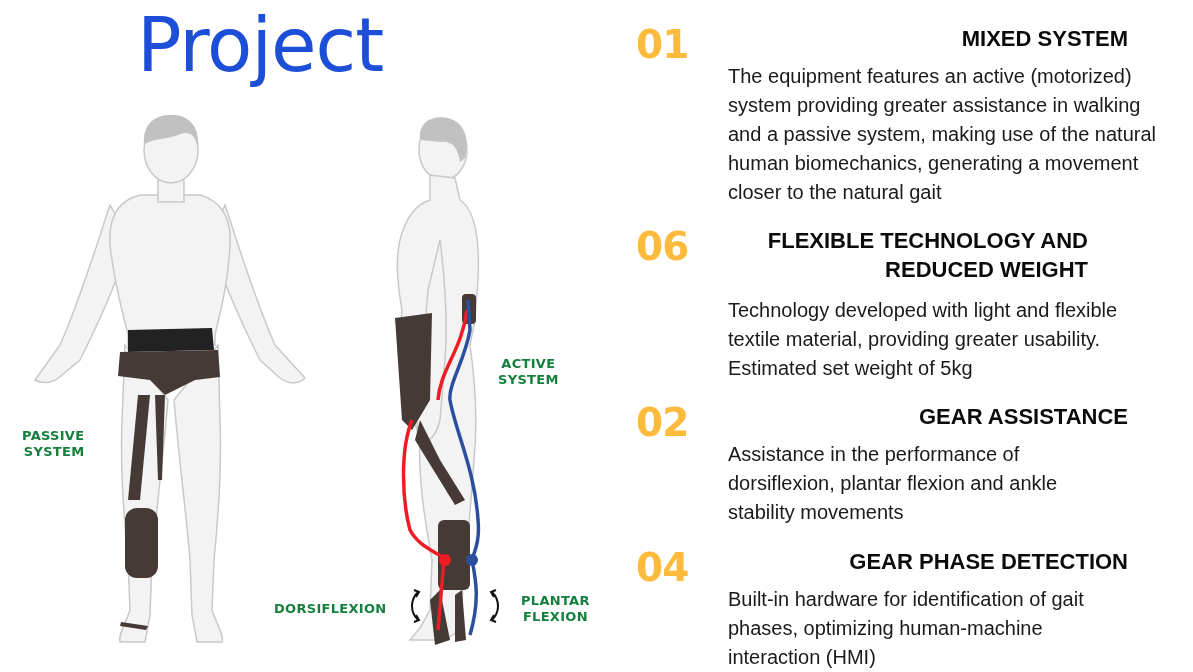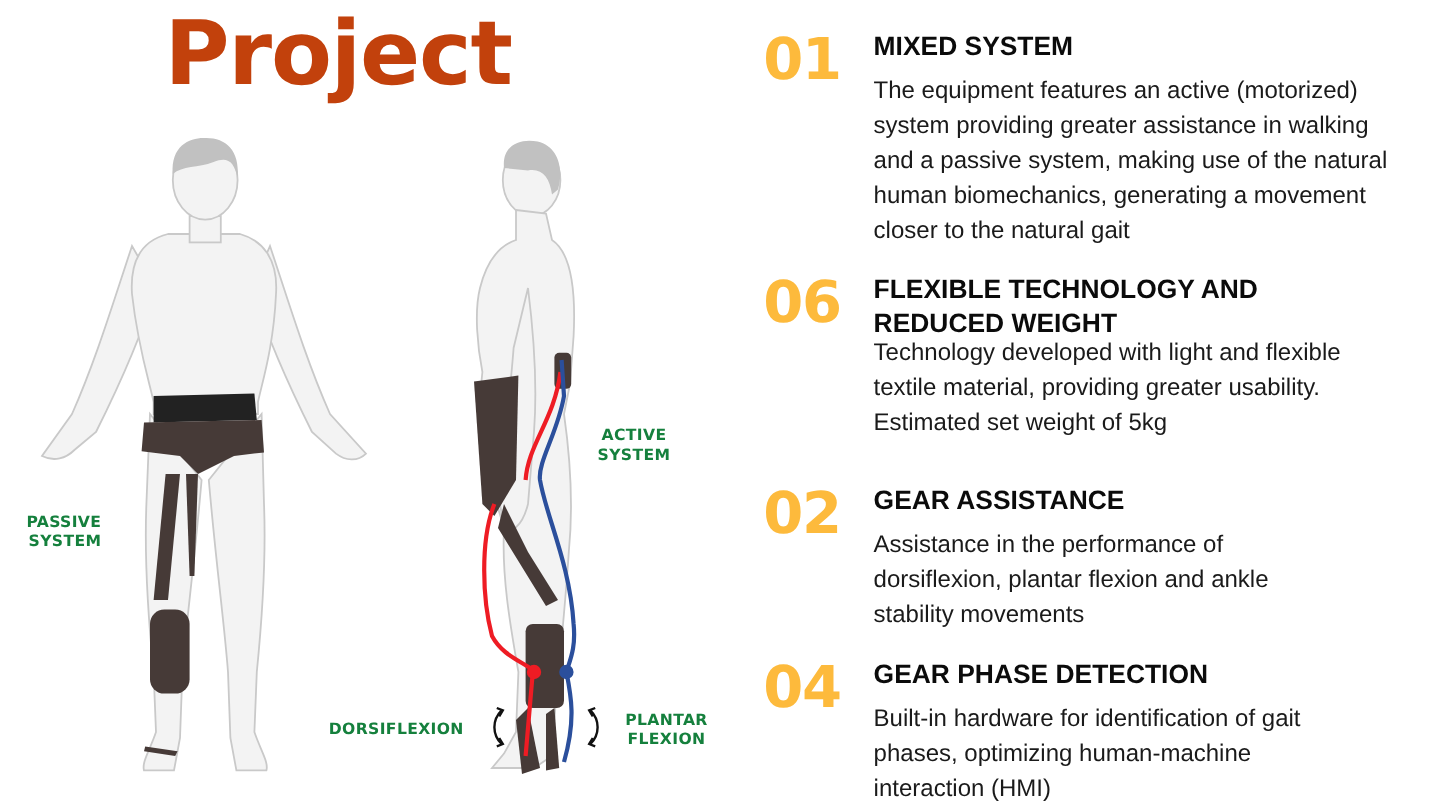--- a/index.html
+++ b/index.html
@@ -1,22 +1,22 @@
 <!DOCTYPE html>
 <html><head>
 <meta charset="utf-8">
 <style>
   html, body { margin: 0; padding: 0; background: #ffffff; }
   body { width: 1193px; height: 672px; position: relative; overflow: hidden; font-family: "Liberation Sans", sans-serif; color: #111; }
-  .title { position: absolute; left: 137px; top: 2px; font-size: 74px; font-weight: bold; letter-spacing: -1px; color: #c2410c; font-family: "DejaVu Sans", sans-serif; }
+  .title { position: absolute; left: 137px; top: 2px; font-size: 74px; font-weight: normal; letter-spacing: -1px; color: #1d4ed8; font-family: "DejaVu Sans", sans-serif; }
   .illu { position: absolute; left: 0; top: 100px; width: 600px; height: 572px; }
   .label { position: absolute; font-family: "DejaVu Sans", sans-serif; font-weight: bold; font-size: 13px; line-height: 16px; text-align: center; color: #15803d; letter-spacing: 0.3px; }
   .feat { position: absolute; left: 636px; width: 550px; }
-  .num { position: absolute; left: 0; top: 0; font-size: 48px; font-weight: bold; color: #fdba3c; font-family: "DejaVu Sans", sans-serif; letter-spacing: -1px; }
-  .fhead { position: absolute; left: 92px; top: 2px; font-size: 22px; font-weight: bold; line-height: 29px; width: 400px; color: #0b0b0b; font-family: "Liberation Sans", sans-serif; }
+  .num { position: absolute; left: 0; top: 0; font-size: 39px; font-weight: bold; color: #fdba3c; font-family: "DejaVu Sans", sans-serif; letter-spacing: -1px; }
+  .fhead { position: absolute; left: 92px; top: 2px; font-size: 22px; font-weight: bold; line-height: 29px; width: 400px; color: #0b0b0b; font-family: "Liberation Sans", sans-serif; text-align: right; }
   .fbody { position: absolute; left: 92px; font-size: 20px; line-height: 29px; width: 450px; color: #1a1a1a; font-family: "Liberation Sans", sans-serif; }
 </style>
 </head>
 <body>
 
 <div class="title">Project</div>
 
 <svg class="illu" viewBox="0 100 600 572" width="600" height="572">
 
   <g fill="#f3f3f3" stroke="#c9c9c9" stroke-width="1.5">
@@ -86,21 +86,21 @@
 
 <div class="feat" style="top:22px;">
   <div class="num">01</div>
   <div class="fhead">MIXED SYSTEM</div>
   <div class="fbody" style="top:40px;">The equipment features an active (motorized) system providing greater assistance in walking and a passive system, making use of the natural human biomechanics, generating a movement closer to the natural gait</div>
 </div>
 
 <div class="feat" style="top:224px;">
   <div class="num">06</div>
   <div class="fhead" style="width:360px;">FLEXIBLE TECHNOLOGY AND REDUCED WEIGHT</div>
-  <div class="fbody" style="top:56px; width:430px;">Technology developed with light and flexible textile material, providing greater usability. Estimated set weight of 5kg</div>
+  <div class="fbody" style="top:72px; width:430px;">Technology developed with light and flexible textile material, providing greater usability. Estimated set weight of 5kg</div>
 </div>
 
 <div class="feat" style="top:400px;">
   <div class="num">02</div>
   <div class="fhead">GEAR ASSISTANCE</div>
   <div class="fbody" style="top:40px; width:350px;">Assistance in the performance of dorsiflexion, plantar flexion and ankle stability movements</div>
 </div>
 
 <div class="feat" style="top:545px;">
   <div class="num">04</div>

